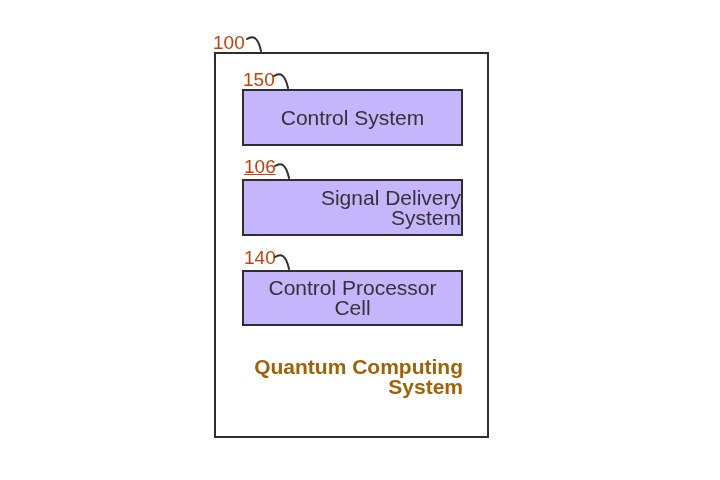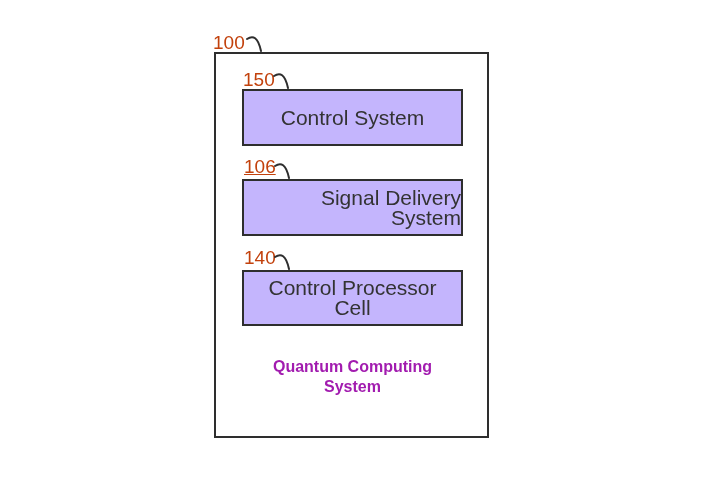--- a/index.html
+++ b/index.html
@@ -64,25 +64,25 @@
   }
   .hook-100 { left: 246px; top: 35px; }
   .hook-110 { left: 273px; top: 72px; }
   .hook-106 { left: 274px; top: 162px; }
   .hook-102 { left: 274px; top: 253px; }
   .caption {
     position: absolute;
     left: 242px;
     top: 357px;
     width: 221px;
-    text-align: center;
-    font-size: 16px;
+    text-align: right;
+    font-size: 21px;
     line-height: 20px;
     font-weight: bold;
-    color: #a21caf;
+    color: #a16207;
   }
   .caption span { display: block; white-space: nowrap; }
 </style>
 </head>
 <body>
 
 <div class="canvas">
 
   <div class="outer-box"></div>
 

